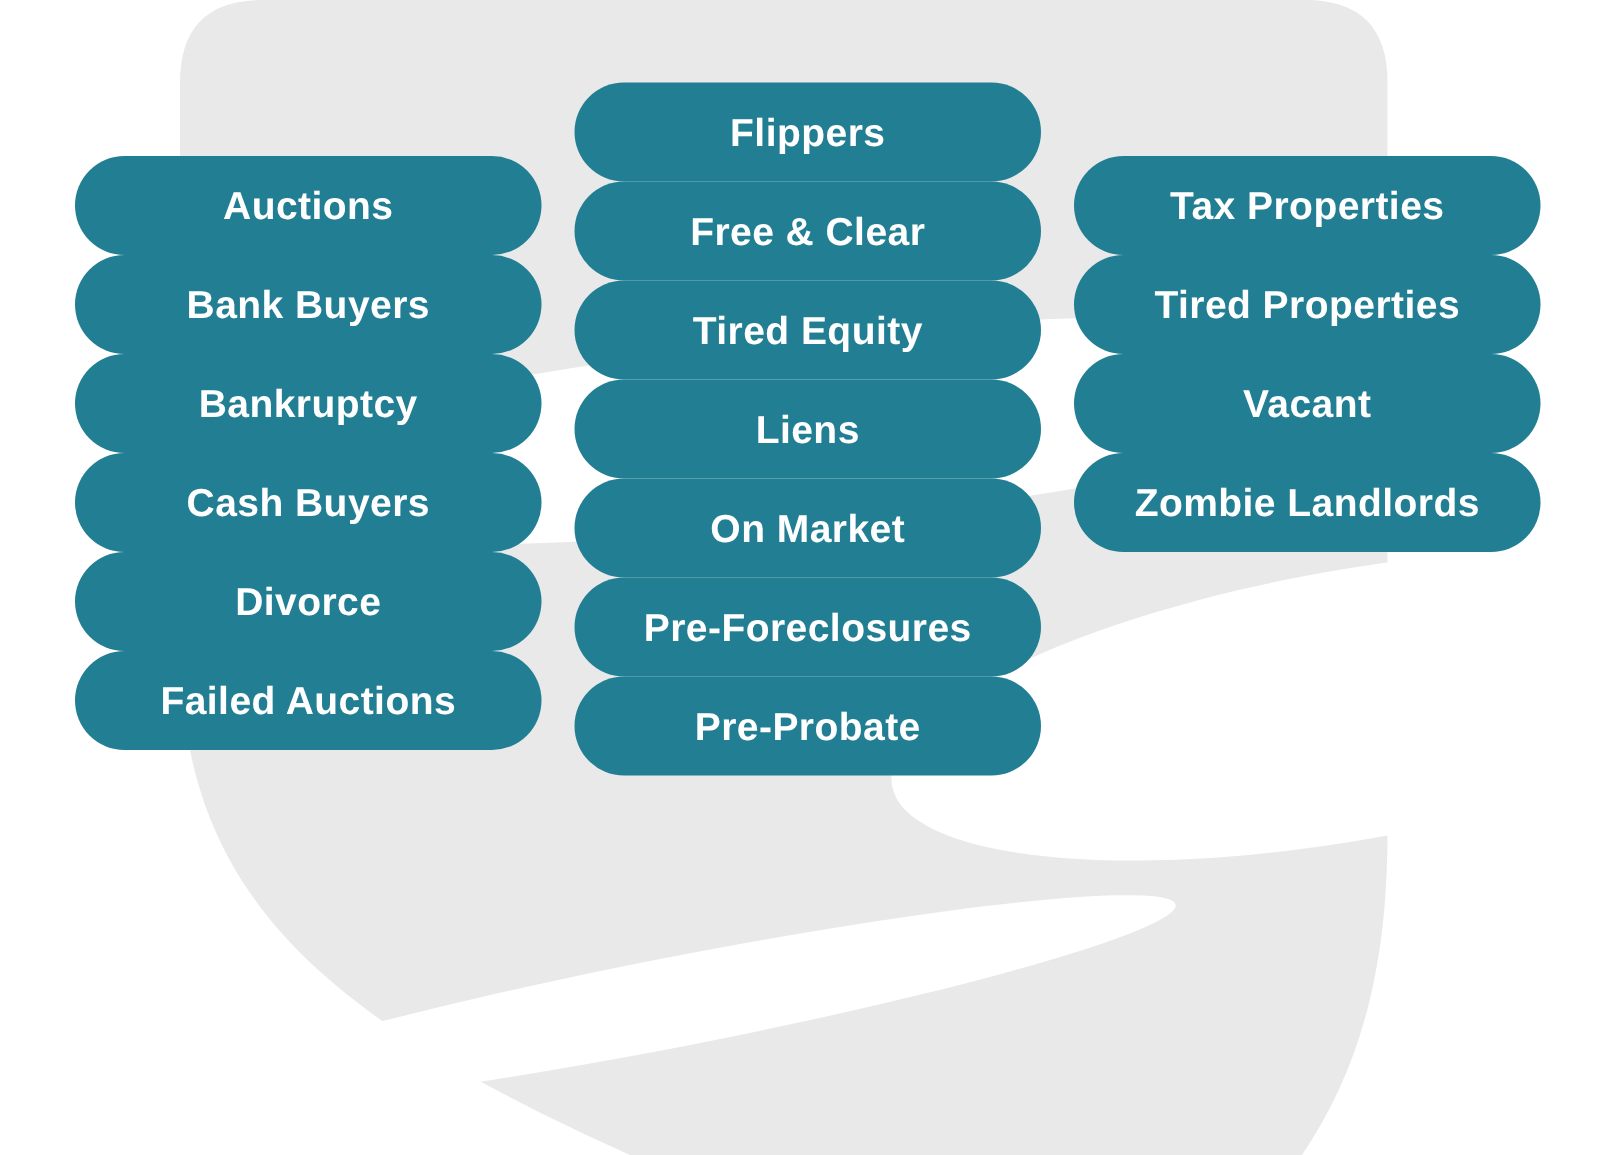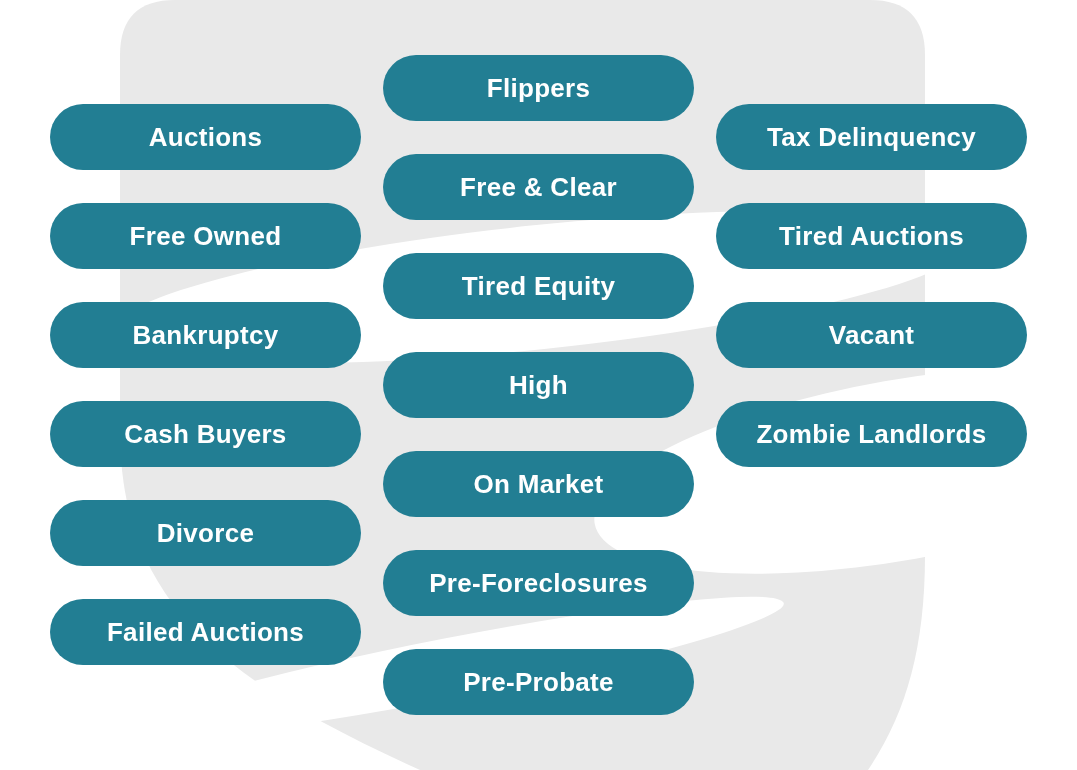--- a/index.html
+++ b/index.html
@@ -13,21 +13,21 @@
   body{
     width:1077px;height:770px;
     background:var(--page-bg);
     font-family:"Liberation Sans", sans-serif;
     position:relative;overflow:hidden;
   }
   .canvas{position:absolute;left:0;top:0;width:1077px;height:770px;}
   .bg{position:absolute;left:0;top:0;width:1077px;height:770px;display:block;}
   .col{
     position:absolute;width:311px;
-    display:flex;flex-direction:column;gap:33px;
+    display:flex;flex-direction:column;
   }
   .col-left{left:50px;top:104px;}
   .col-middle{left:383px;top:55px;}
   .col-right{left:716px;top:104px;}
   .pill{
     height:66px;width:311px;
     border:none;border-radius:33px;
     background:var(--pill-color);
     color:var(--pill-text);
     font-family:"Liberation Sans", sans-serif;
@@ -51,37 +51,37 @@
              L 925 55
              Q 925 0 870 0
              Z"></path>
     <ellipse style="fill:var(--page-bg);" cx="540" cy="287" rx="430" ry="62" transform="rotate(-6 540 287)"></ellipse>
     <ellipse style="fill:var(--page-bg);" cx="900" cy="470" rx="310" ry="90" transform="rotate(-10 900 470)"></ellipse>
     <ellipse style="fill:var(--page-bg);" cx="450" cy="668" rx="340" ry="30" transform="rotate(-11 450 668)"></ellipse>
   </svg>
 
   <div class="col col-left">
     <button class="pill">Auctions</button>
-    <button class="pill">Free Owned</button>
+    <button class="pill">Bank Buyers</button>
     <button class="pill">Bankruptcy</button>
     <button class="pill">Cash Buyers</button>
     <button class="pill">Divorce</button>
     <button class="pill">Failed Auctions</button>
   </div>
 
   <div class="col col-middle">
     <button class="pill">Flippers</button>
     <button class="pill">Free &amp; Clear</button>
     <button class="pill">Tired Equity</button>
-    <button class="pill">High</button>
+    <button class="pill">Liens</button>
     <button class="pill">On Market</button>
     <button class="pill">Pre-Foreclosures</button>
     <button class="pill">Pre-Probate</button>
   </div>
 
   <div class="col col-right">
-    <button class="pill">Tax Delinquency</button>
-    <button class="pill">Tired Auctions</button>
+    <button class="pill">Tax Properties</button>
+    <button class="pill">Tired Properties</button>
     <button class="pill">Vacant</button>
     <button class="pill">Zombie Landlords</button>
   </div>
 
 </div>
 
 </body></html>

